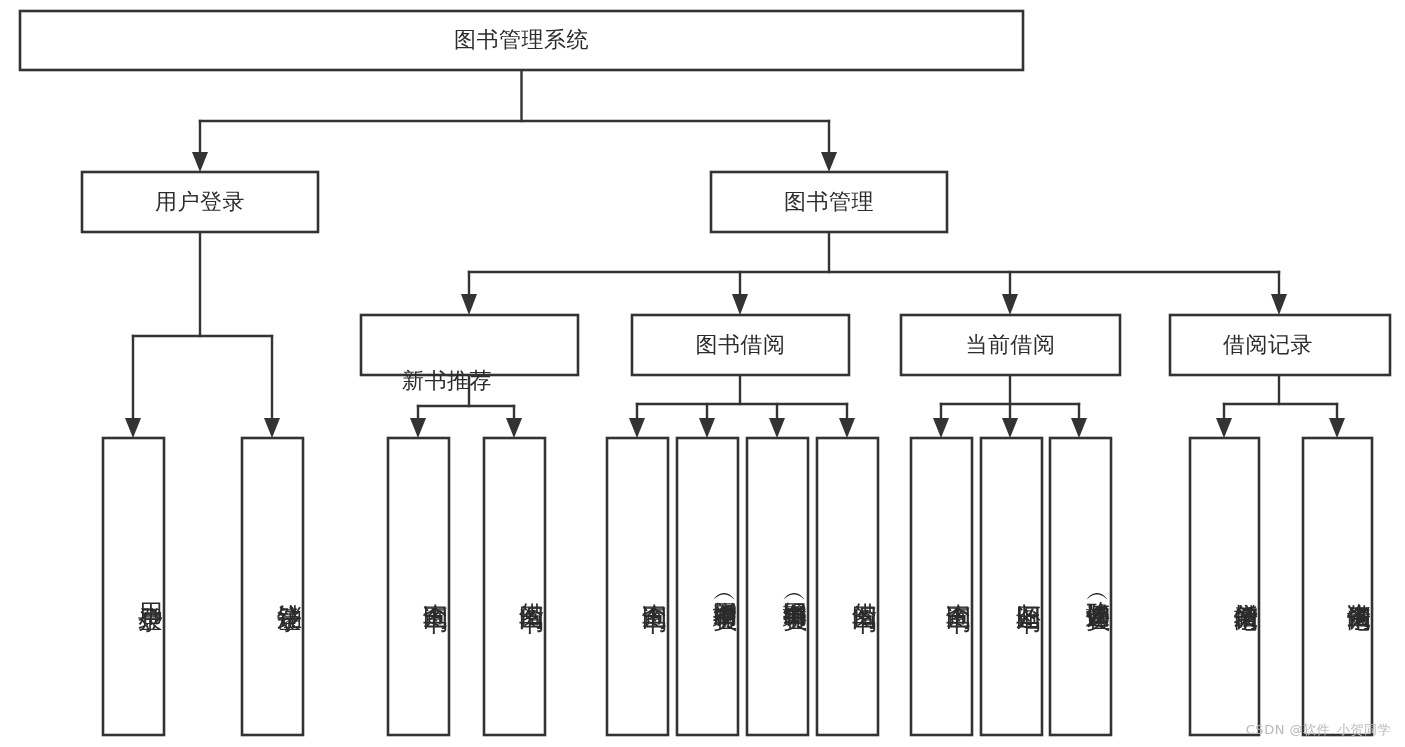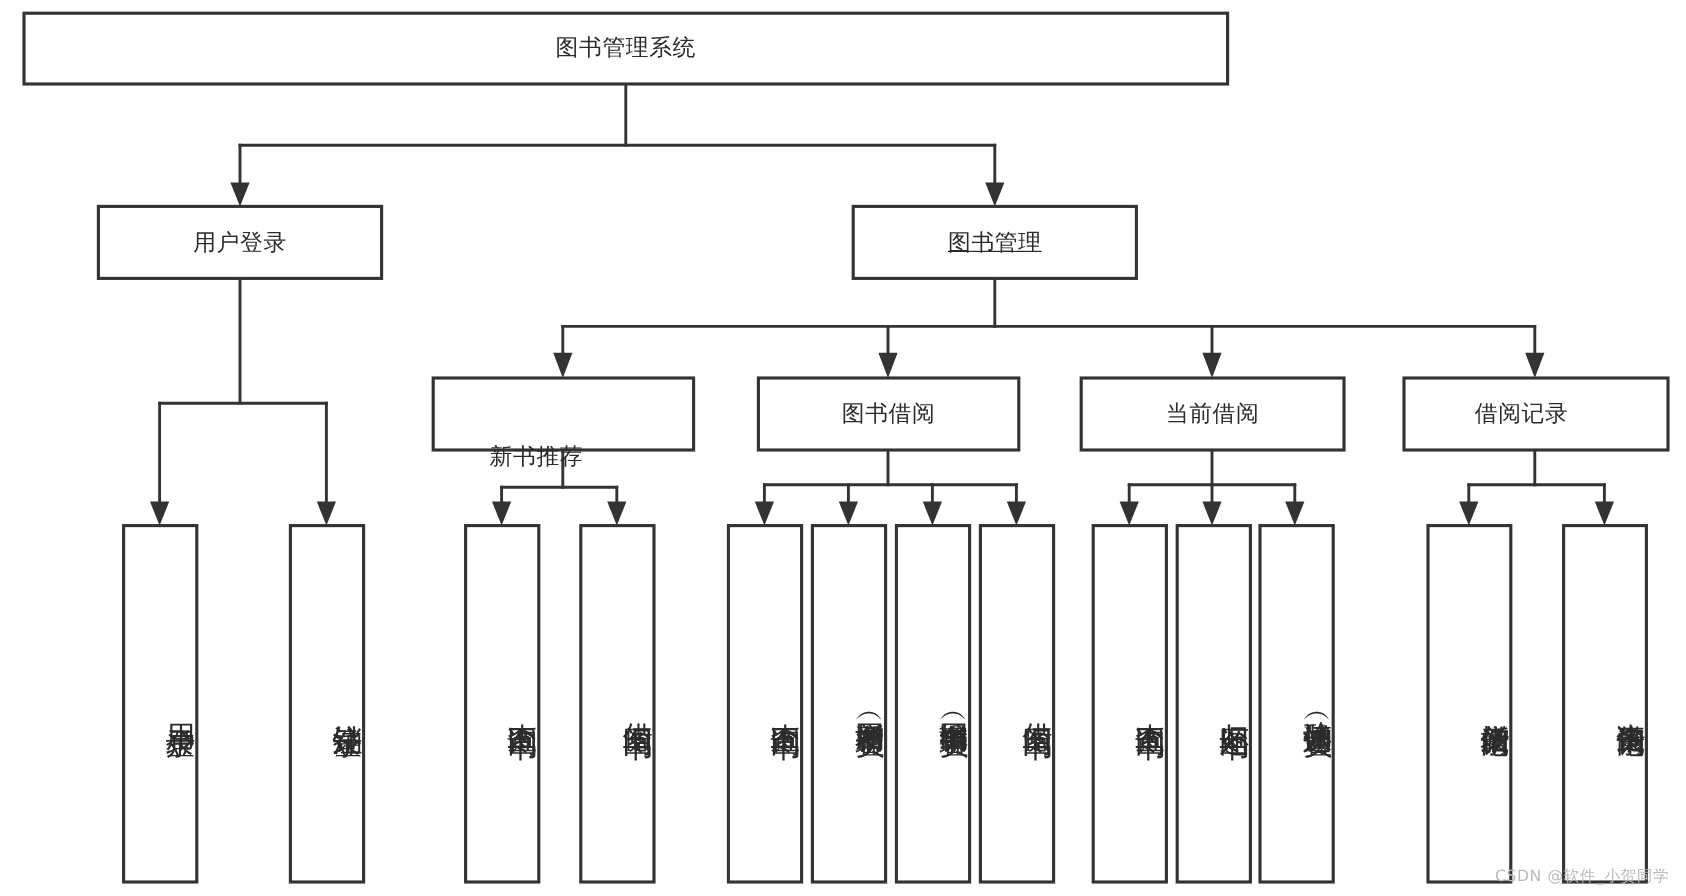--- a/index.html
+++ b/index.html
@@ -45,21 +45,21 @@
     display: flex;
     align-items: center;
     justify-content: center;
     color: #2b2b2b;
     font-family: "DejaVu Sans", "Liberation Sans", sans-serif;
     letter-spacing: 0.5px;
     pointer-events: none;
     box-sizing: border-box;
   }
   .node-label.horizontal {
-    font-size: 19px;
+    font-size: 22px;
     line-height: 1.1;
     writing-mode: horizontal-tb;
   }
   .node-label.vertical {
     writing-mode: vertical-rl;
     text-orientation: upright;
     font-size: 25px;
     line-height: 1.12;
     letter-spacing: 2px;
     padding-top: 6px;
@@ -203,21 +203,21 @@
     <rect class="node-box" x="981" y="438" width="61" height="297"></rect>
     <rect class="node-box" x="1050" y="438" width="61" height="297"></rect>
 
     <rect class="node-box" x="1190" y="438" width="69" height="297"></rect>
     <rect class="node-box" x="1303" y="438" width="69" height="297"></rect>
   </svg>
 
   <div class="node-label horizontal" style="left:20px; top:11px; width:1003px; height:59px;">图书管理系统</div>
 
   <div class="node-label horizontal" style="left:82px; top:172px; width:236px; height:60px;">用户登录</div>
-  <div class="node-label horizontal" style="left:711px; top:172px; width:236px; height:60px;text-decoration:underline;">图书管理</div>
+  <div class="node-label horizontal" style="left:711px; top:172px; width:236px; height:60px;">图书管理</div>
 
   <div class="node-label horizontal" style="left:361px; top:315px; width:172px; height:60px;margin-top:36px;">新书推荐</div>
   <div class="node-label horizontal" style="left:901px; top:315px; width:219px; height:60px;">当前借阅</div>
   <div class="node-label horizontal" style="left:632px; top:315px; width:217px; height:60px;">图书借阅</div>
   <div class="node-label horizontal" style="left:1170px; top:315px; width:196px; height:60px;">借阅记录</div>
 
   <div class="node-label vertical" style="left:103px; top:438px; width:61px; height:297px;">用户登录</div>
   <div class="node-label vertical" style="left:242px; top:438px; width:61px; height:297px;">注销登录</div>
 
   <div class="node-label vertical" style="left:388px; top:438px; width:61px; height:297px;">查询图书</div>

